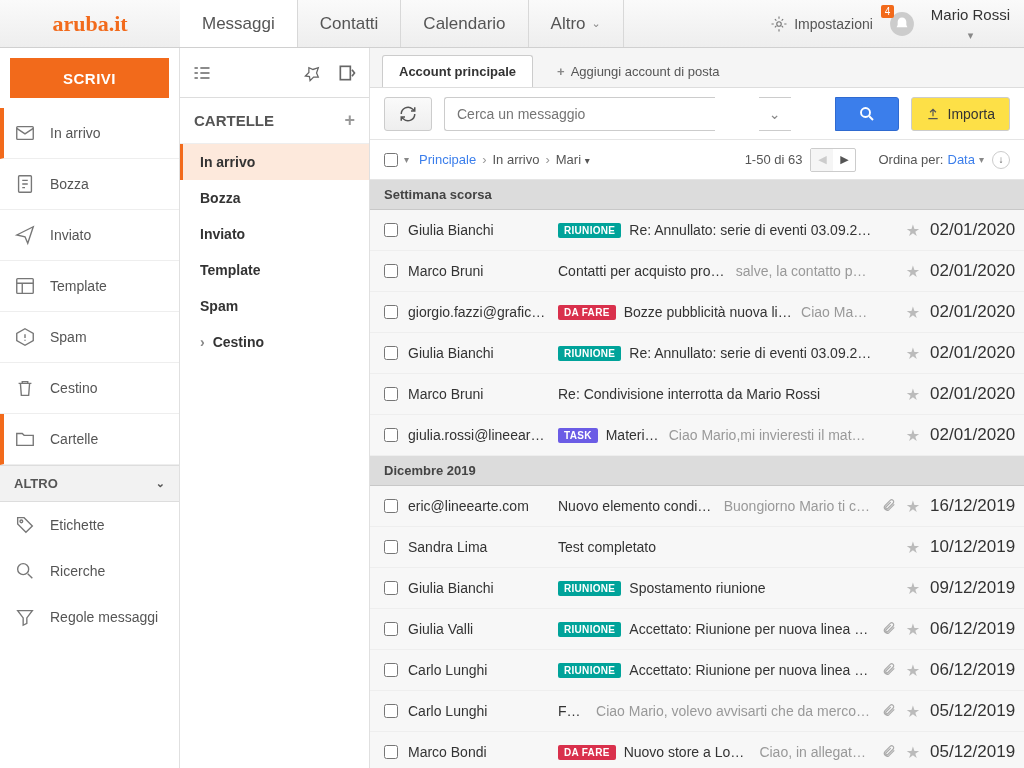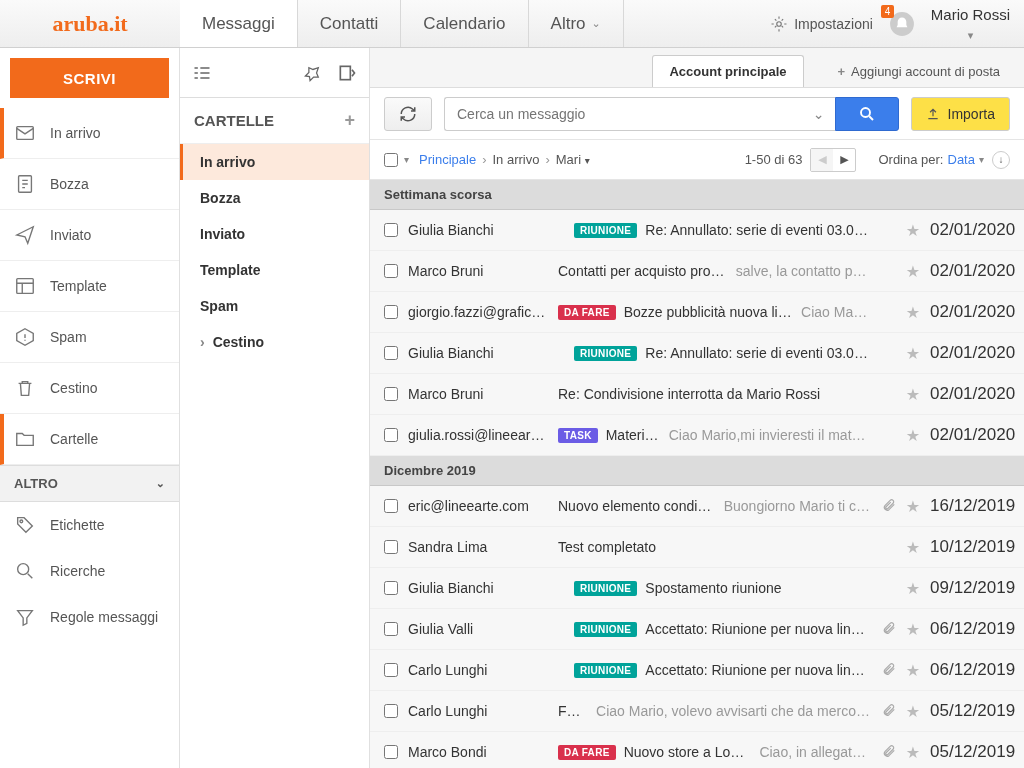--- a/index.html
+++ b/index.html
@@ -34,27 +34,27 @@
 .fp-toolbar { height: 50px; border-bottom: 1px solid #ddd; display: flex; align-items: center; justify-content: space-between; padding: 0 12px; }
 .fp-toolbar .tb-icon { width: 20px; height: 20px; cursor: pointer; }
 .fp-toolbar .tb-right { display: flex; gap: 14px; }
 .fp-header { padding: 12px 14px; font-weight: 700; font-size: 15px; color: #555; display: flex; justify-content: space-between; align-items: center; border-bottom: 1px solid #eee; }
 .fp-item { padding: 10px 20px; cursor: pointer; color: #333; font-weight: 600; font-size: 14px; }
 .fp-item.active { background: #fde9dc; border-left: 3px solid #f26a1b; padding-left: 17px; }
 .fp-item.cestino::before { content: "›"; margin-right: 8px; color: #888; }
 
 
 .content { flex: 1; display: flex; flex-direction: column; min-width: 0; }
-.account-bar { height: 40px; display: flex; align-items: flex-end; justify-content: flex-end; padding: 0 12px; gap: 22px; border-bottom: 1px solid #ddd; background: #f5f5f5; }
+.account-bar { height: 40px; display: flex; align-items: flex-end; justify-content: flex-start; padding: 0 12px; gap: 12px; border-bottom: 1px solid #ddd; background: #f5f5f5; }
 .account-tab { border: 1px solid #ccc; border-bottom: none; background: #fff; padding: 8px 16px; font-size: 13px; font-weight: 600; border-radius: 3px 3px 0 0; }
 .add-account { display: flex; align-items: center; gap: 6px; padding: 8px 12px; font-size: 13px; color: #555; cursor: pointer; }
 
 .search-bar { height: 52px; display: flex; align-items: center; padding: 0 14px; gap: 12px; border-bottom: 1px solid #e5e5e5; }
 .refresh-btn { width: 48px; height: 34px; border: 1px solid #ccc; border-radius: 3px; background: linear-gradient(#fafafa,#eee); display: flex; align-items: center; justify-content: center; cursor: pointer; }
-.search-input-wrap { flex: 1; display: flex; }
+.search-input-wrap { flex: 1; display: flex; gap: 44px; }
 .search-input { flex: 1; height: 34px; border: 1px solid #ccc; border-right: none; border-radius: 3px 0 0 3px; padding: 0 12px; font-size: 14px; outline: none; }
 .search-drop { width: 32px; border: 1px solid #ccc; border-left: none; border-right: none; display: flex; align-items: center; justify-content: center; color: #888; cursor: pointer; }
 .search-btn { width: 64px; height: 34px; background: #3b7eeb; border: 1px solid #2f6ad0; border-radius: 0 3px 3px 0; display: flex; align-items: center; justify-content: center; cursor: pointer; }
 .import-btn { height: 34px; border: 1px solid #ccc; border-radius: 3px; background: #fde047; padding: 0 14px; display: flex; align-items: center; gap: 8px; cursor: pointer; margin-left: auto; }
 
 .crumb-bar { height: 40px; display: flex; align-items: center; padding: 0 14px; border-bottom: 1px solid #e5e5e5; font-size: 13px; }
 .crumb-check { margin-right: 6px; }
 .crumb-caret { margin-right: 10px; color: #888; font-size: 10px; }
 .crumb { color: #3b7eeb; cursor: pointer; }
 .crumb-sep { margin: 0 6px; color: #999; }
@@ -68,21 +68,21 @@
 .sort-link { color: #3b7eeb; cursor: pointer; }
 .sort-arrow { width: 18px; height: 18px; border: 1px solid #ccc; border-radius: 50%; display: flex; align-items: center; justify-content: center; font-size: 10px; margin-left: 4px; }
 
 .msg-list { flex: 1; overflow-y: auto; }
 .group-header { background: #dcdcdc; padding: 7px 14px; font-weight: 600; font-size: 13px; color: #444; border-bottom: 1px solid #c8c8c8; }
 .msg-row { display: flex; align-items: center; padding: 10px 14px; border-bottom: 1px solid #eee; background: #f7f7f7; cursor: pointer; gap: 10px; min-width: 0; }
 .msg-row input[type=checkbox] { flex-shrink: 0; }
 .msg-sender { width: 140px; flex-shrink: 0; color: #333; overflow: hidden; text-overflow: ellipsis; white-space: nowrap; }
 .msg-subj-wrap { flex: 1; display: flex; align-items: center; gap: 8px; min-width: 0; overflow: hidden; }
 .tag { font-size: 10px; font-weight: 700; color: #fff; padding: 2px 6px; border-radius: 2px; flex-shrink: 0; letter-spacing: 0.3px; }
-.tag.riunione { background: #00a39a; margin-left: 16px; }
+.tag.riunione { background: #00a39a; }
 .tag.dafare { background: #d9304c; }
 .tag.task { background: #6b5ce5; }
 .msg-subj { color: #333; white-space: nowrap; overflow: hidden; text-overflow: ellipsis; }
 .msg-preview { color: #999; white-space: nowrap; overflow: hidden; text-overflow: ellipsis; }
 .msg-attach { color: #aaa; flex-shrink: 0; width: 14px; }
 .msg-star { color: #bbb; flex-shrink: 0; font-size: 16px; }
 .msg-date { width: 80px; text-align: right; flex-shrink: 0; color: #333; font-size: 17px; }
 .msg-list-wrap { position: relative; flex: 1; display: flex; min-height: 0; }
 
 input[type=checkbox] { width: 14px; height: 14px; }

